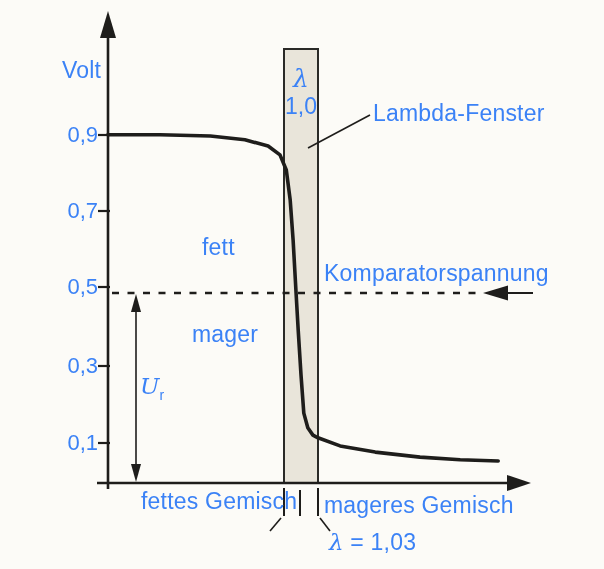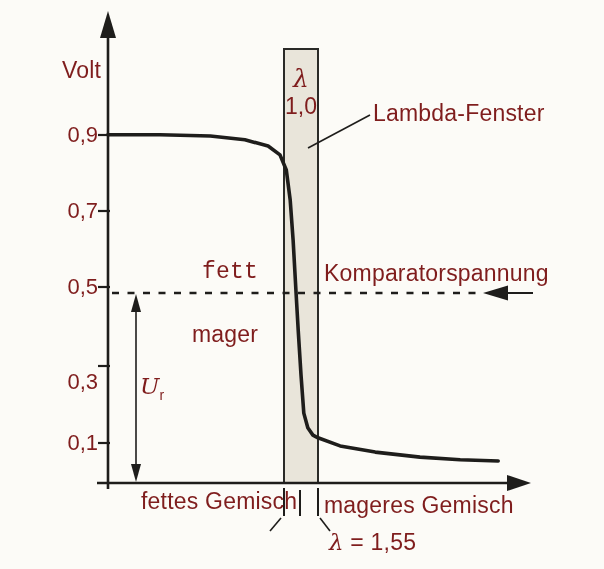--- a/index.html
+++ b/index.html
@@ -1,18 +1,18 @@
 <!DOCTYPE html>
 <html><head>
 <meta charset="utf-8">
 <style>
   html,body{margin:0;padding:0;background:#fff;}
   .stage{
     position:relative;width:604px;height:569px;overflow:hidden;
-    background:#fcfbf7;color:#7f1d1d;
+    background:#fcfbf7;color:#3b82f6;
     font-family:"Liberation Sans",sans-serif;
   }
   .stage svg{position:absolute;left:0;top:0;}
   .lbl{position:absolute;font-size:23px;white-space:nowrap;letter-spacing:.2px;line-height:1.05;}
   .tick{position:absolute;width:52px;left:46px;text-align:right;font-size:22px;white-space:nowrap;}
   .lam{font-family:"DejaVu Serif",serif;font-style:italic;}
   .band-txt{position:absolute;left:283px;width:36px;text-align:center;white-space:nowrap;}
   .ur{font-family:"DejaVu Serif",serif;font-style:italic;font-size:23px;}
   .ur sub{font-size:14px;font-style:normal;font-family:"Liberation Sans",sans-serif;}
 </style>
@@ -54,30 +54,30 @@
     <line x1="320" y1="518" x2="330" y2="531" stroke="#1e1d1b" stroke-width="1.6"></line>
 
     <line x1="370" y1="115" x2="308" y2="148" stroke="#1e1d1b" stroke-width="1.6"></line>
   </svg>
 
   <div class="lbl" style="left:62px;top:58px;">Volt</div>
 
   <div class="tick" style="top:122px;">0,9</div>
   <div class="tick" style="top:198px;">0,7</div>
   <div class="tick" style="top:274px;">0,5</div>
-  <div class="tick" style="top:353px;margin-top:16px;">0,3</div>
+  <div class="tick" style="top:353px;">0,3</div>
   <div class="tick" style="top:430px;">0,1</div>
 
   <div class="band-txt lam" style="top:64px;font-size:25px;">λ</div>
   <div class="band-txt" style="top:93px;font-size:23px;">1,0</div>
 
   <div class="lbl" style="left:324px;top:261px;">Komparatorspannung</div>
   <div class="lbl" style="left:373px;top:101px;">Lambda-Fenster</div>
-  <div class="lbl" style="left:202px;top:260px;font-family:Liberation Mono, monospace;">fett</div>
+  <div class="lbl" style="left:202px;top:235px;">fett</div>
   <div class="lbl" style="left:192px;top:322px;">mager</div>
 
   <div class="lbl ur" style="left:140px;top:374px;"><span>U</span><sub>r</sub></div>
 
   <div class="lbl" style="left:324px;top:493px;">mageres Gemisch</div>
   <div class="lbl" style="left:141px;top:489px;">fettes Gemisch</div>
 
-  <div class="lbl" style="left:329px;top:530px;"><span class="lam">λ</span><span> = 1,55</span></div>
+  <div class="lbl" style="left:329px;top:530px;"><span class="lam">λ</span><span> = 1,03</span></div>
 </div>
 
 </body></html>

